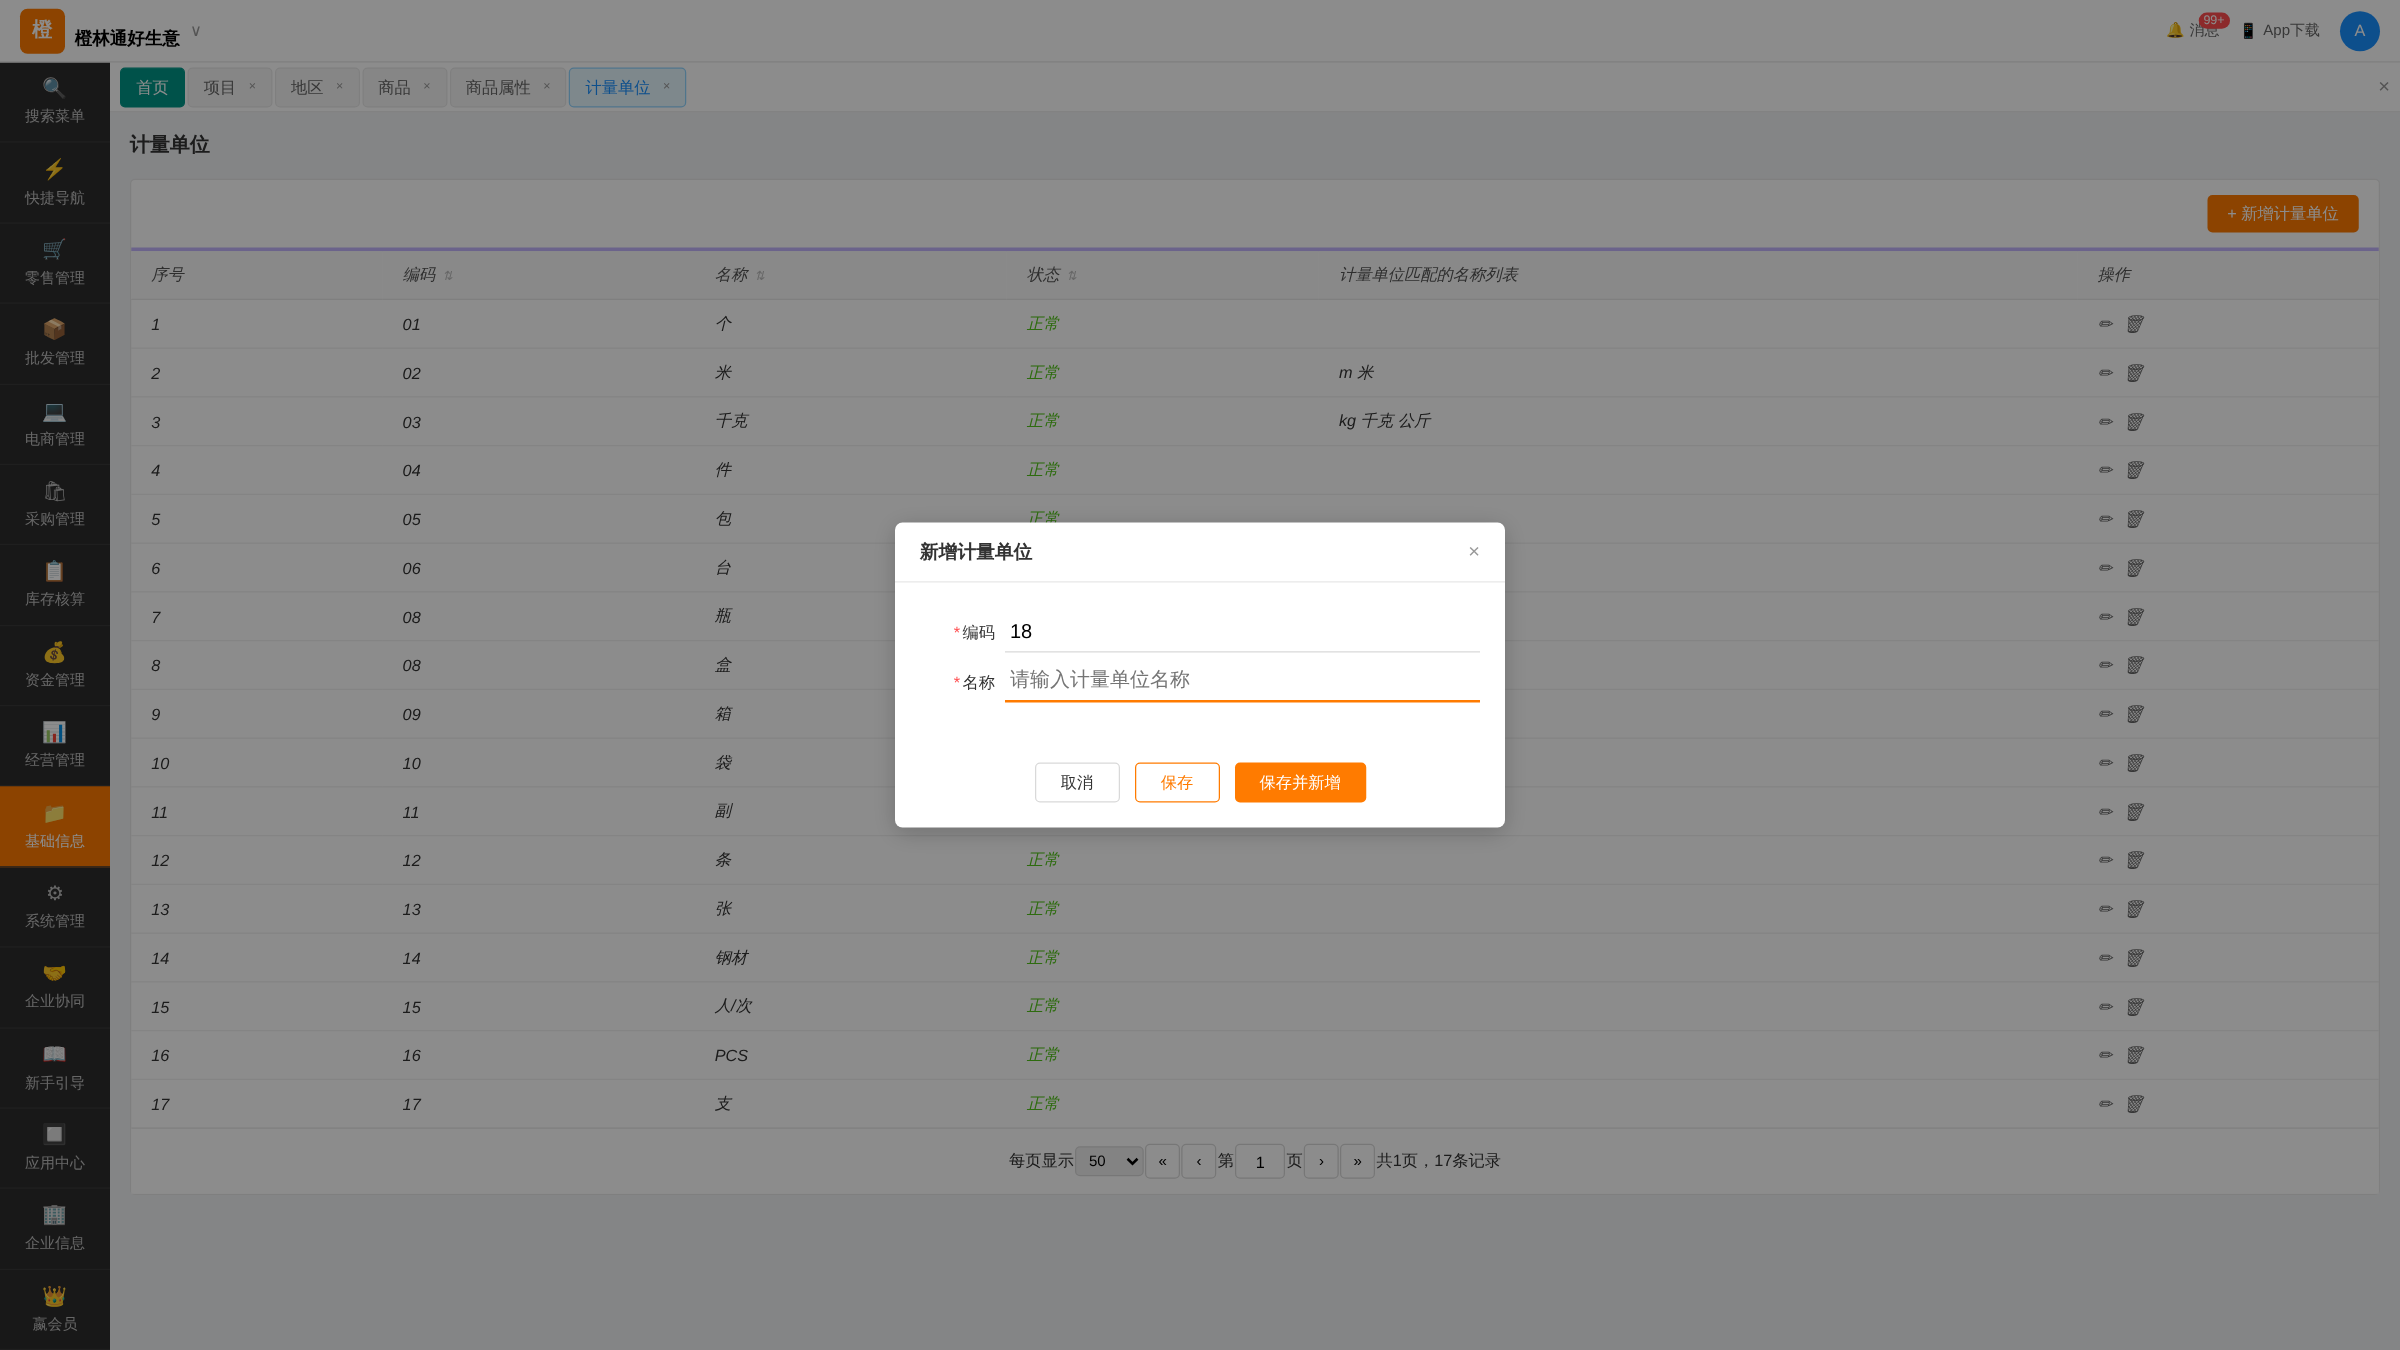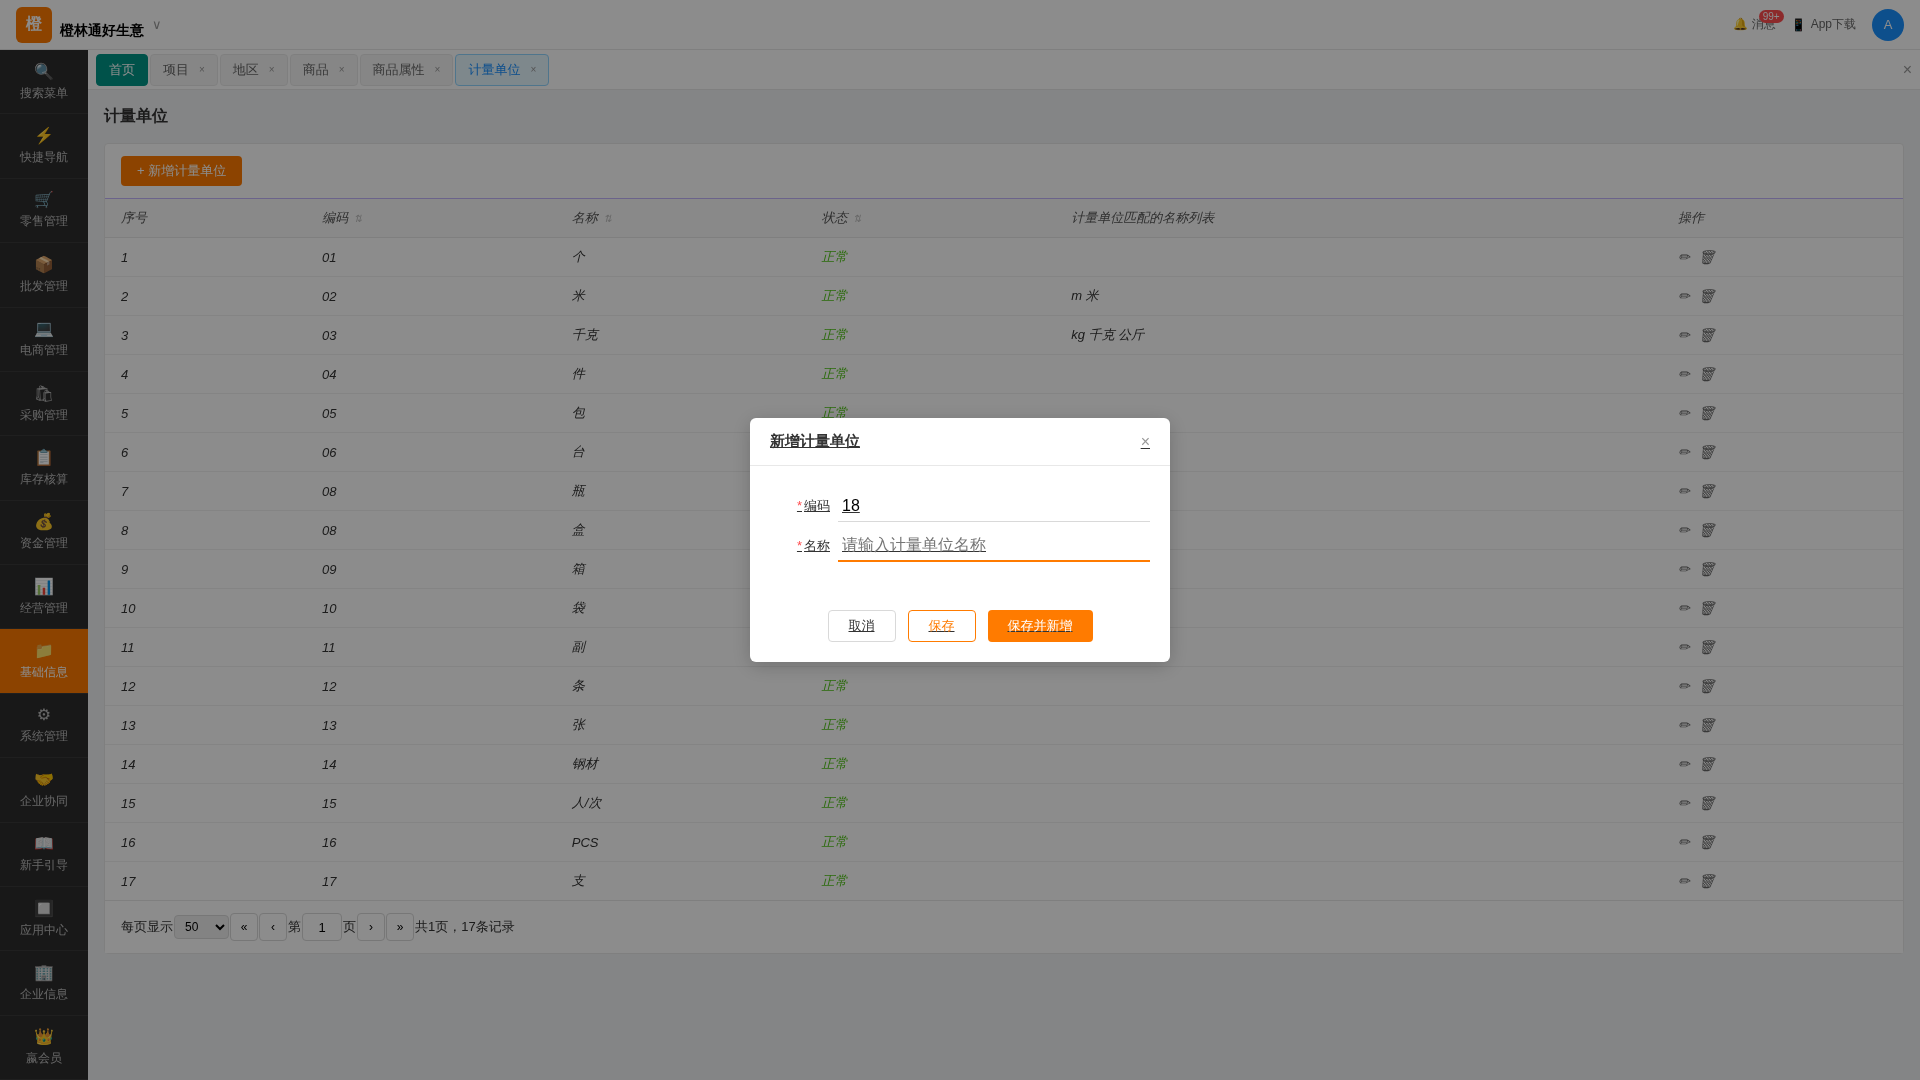--- a/index.html
+++ b/index.html
@@ -181,22 +181,23 @@
 
     
     .table-wrapper {
       background: #fff;
       border-radius: 4px;
       border: 1px solid #e8e8e8;
     }
 
     .table-header-row {
       display: flex;
+      justify-content: flex-end;
       padding: 12px 16px;
-      border-bottom: 1px solid #c4b5fd;
+      border-bottom: 3px solid #c4b5fd;
     }
 
     .add-btn {
       background: #ff7b00;
       color: #fff;
       border: none;
       border-radius: 4px;
       padding: 6px 16px;
       cursor: pointer;
       font-size: 13px;
@@ -235,21 +236,21 @@
     .action-icon {
       cursor: pointer;
       color: #666;
       font-size: 14px;
     }
 
     
     .pagination {
       display: flex;
       align-items: center;
-      justify-content: flex-start;
+      justify-content: center;
       padding: 12px 16px;
       gap: 1px;
       font-size: 13px;
       color: #333;
       background: #fff;
       border-top: 1px solid #e8e8e8;
     }
     .pagination select {
       padding: 3px 6px;
       border: 1px solid #d9d9d9;
@@ -283,23 +284,22 @@
       top: 0; left: 0; right: 0; bottom: 0;
       background: rgba(0,0,0,0.45);
       display: flex;
       align-items: center;
       justify-content: center;
       z-index: 1000;
     }
     .modal {
       background: #fff;
       border-radius: 6px;
-      width: 420px;
+      width: 488px;
       box-shadow: 0 4px 20px rgba(0,0,0,0.2);
-      text-decoration: underline;
     }
     .modal-header {
       display: flex;
       align-items: center;
       justify-content: space-between;
       padding: 14px 20px;
       border-bottom: 1px solid #e8e8e8;
     }
     .modal-title {
       font-size: 15px;

